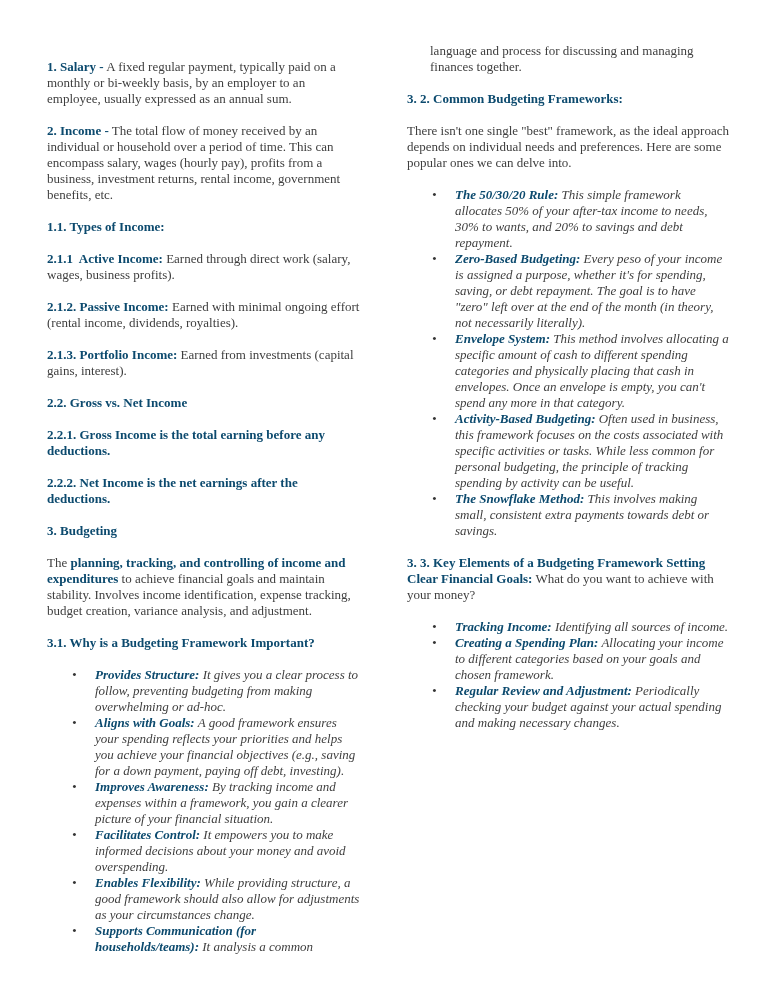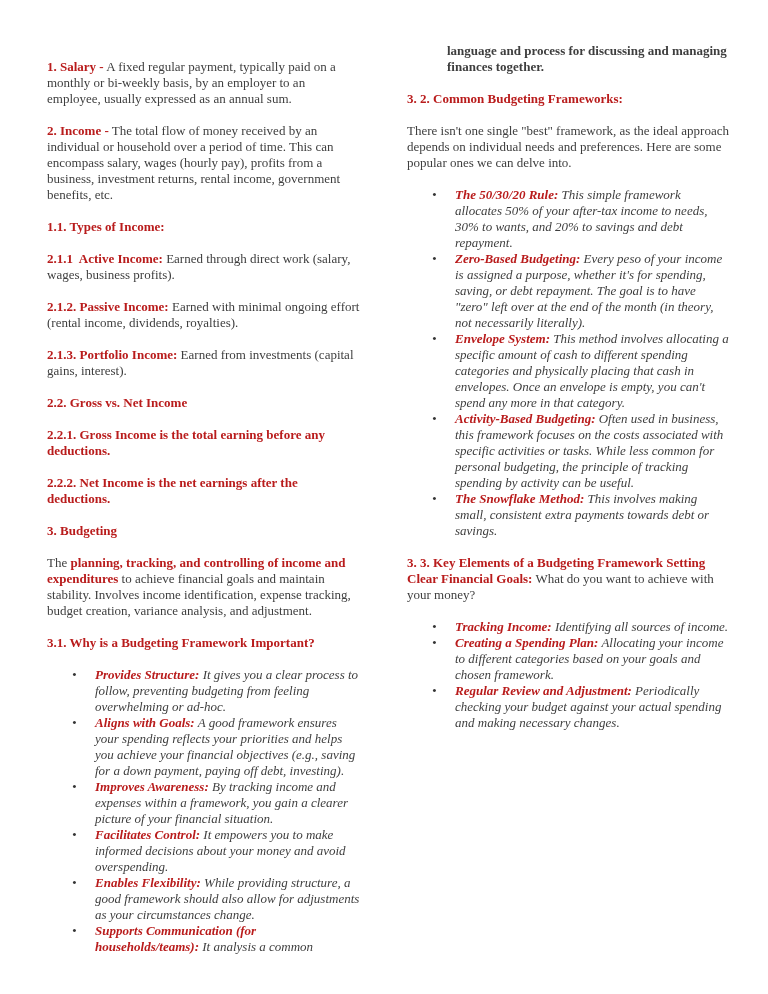--- a/index.html
+++ b/index.html
@@ -19,36 +19,36 @@
     width: 768px;
     height: 994px;
     padding: 43px 38px 0 47px;
     gap: 47px;
     background: #ffffff;
   }
   .col { box-sizing: border-box; }
   .col-left  { width: 313px; padding-top: 16px; }
   .col-right { width: 323px; }
   p { margin: 0 0 16px 0; }
-  b { font-weight: bold; color: #b91c1c; }
+  b { font-weight: bold; color: #0c4a6e; }
   ul {
     margin: 0 0 16px 0;
     padding: 0 0 0 48px;
     list-style: none;
     font-style: italic;
   }
   li { position: relative; }
   li::before {
     content: "\2022";
     position: absolute;
     left: -23px;
     top: 0;
     color: #343434;
   }
-  .continuation { margin-left: 40px; font-weight: bold; }
+  .continuation { margin-left: 23px; }
 </style>
 </head>
 <body>
 
 <div class="page">
 
   <div class="col col-left">
 
     <p><b>1. Salary -</b><span> A fixed regular payment, typically paid on a monthly or bi-weekly basis, by an employer to an employee, usually expressed as an annual sum.</span></p>
 
@@ -68,21 +68,21 @@
 
     <p><b>2.2.2. Net Income is the net earnings after the deductions.</b></p>
 
     <p><b>3. Budgeting</b></p>
 
     <p><span>The </span><b>planning, tracking, and controlling of income and expenditures</b><span> to achieve financial goals and maintain stability. Involves income identification, expense tracking, budget creation, variance analysis, and adjustment.</span></p>
 
     <p><b>3.1. Why is a Budgeting Framework Important?</b></p>
 
     <ul>
-      <li><b>Provides Structure:</b><span> It gives you a clear process to follow, preventing budgeting from feeling overwhelming or ad-hoc.</span></li>
+      <li><b>Provides Structure:</b><span> It gives you a clear process to follow, preventing budgeting from making overwhelming or ad-hoc.</span></li>
       <li><b>Aligns with Goals:</b><span> A good framework ensures your spending reflects your priorities and helps you achieve your financial objectives (e.g., saving for a down payment, paying off debt, investing).</span></li>
       <li><b>Improves Awareness:</b><span> By tracking income and expenses within a framework, you gain a clearer picture of your financial situation.</span></li>
       <li><b>Facilitates Control:</b><span> It empowers you to make informed decisions about your money and avoid overspending.</span></li>
       <li><b>Enables Flexibility:</b><span> While providing structure, a good framework should also allow for adjustments as your circumstances change.</span></li>
       <li><b>Supports Communication (for households/teams):</b><span> It analysis a common</span></li>
     </ul>
 
   </div>
 
   <div class="col col-right">

